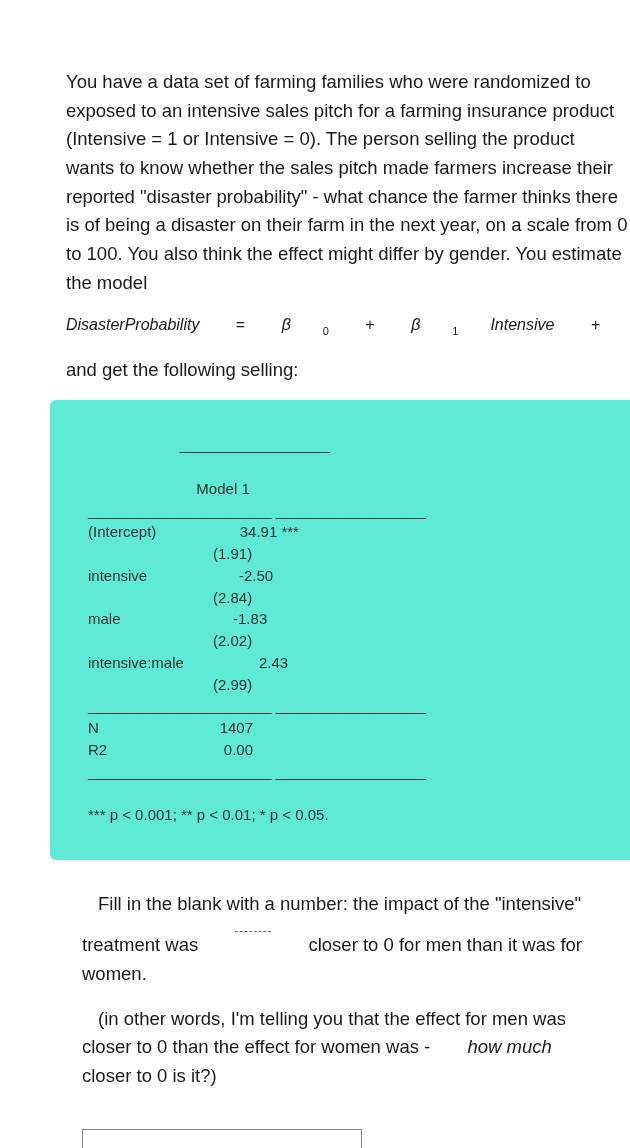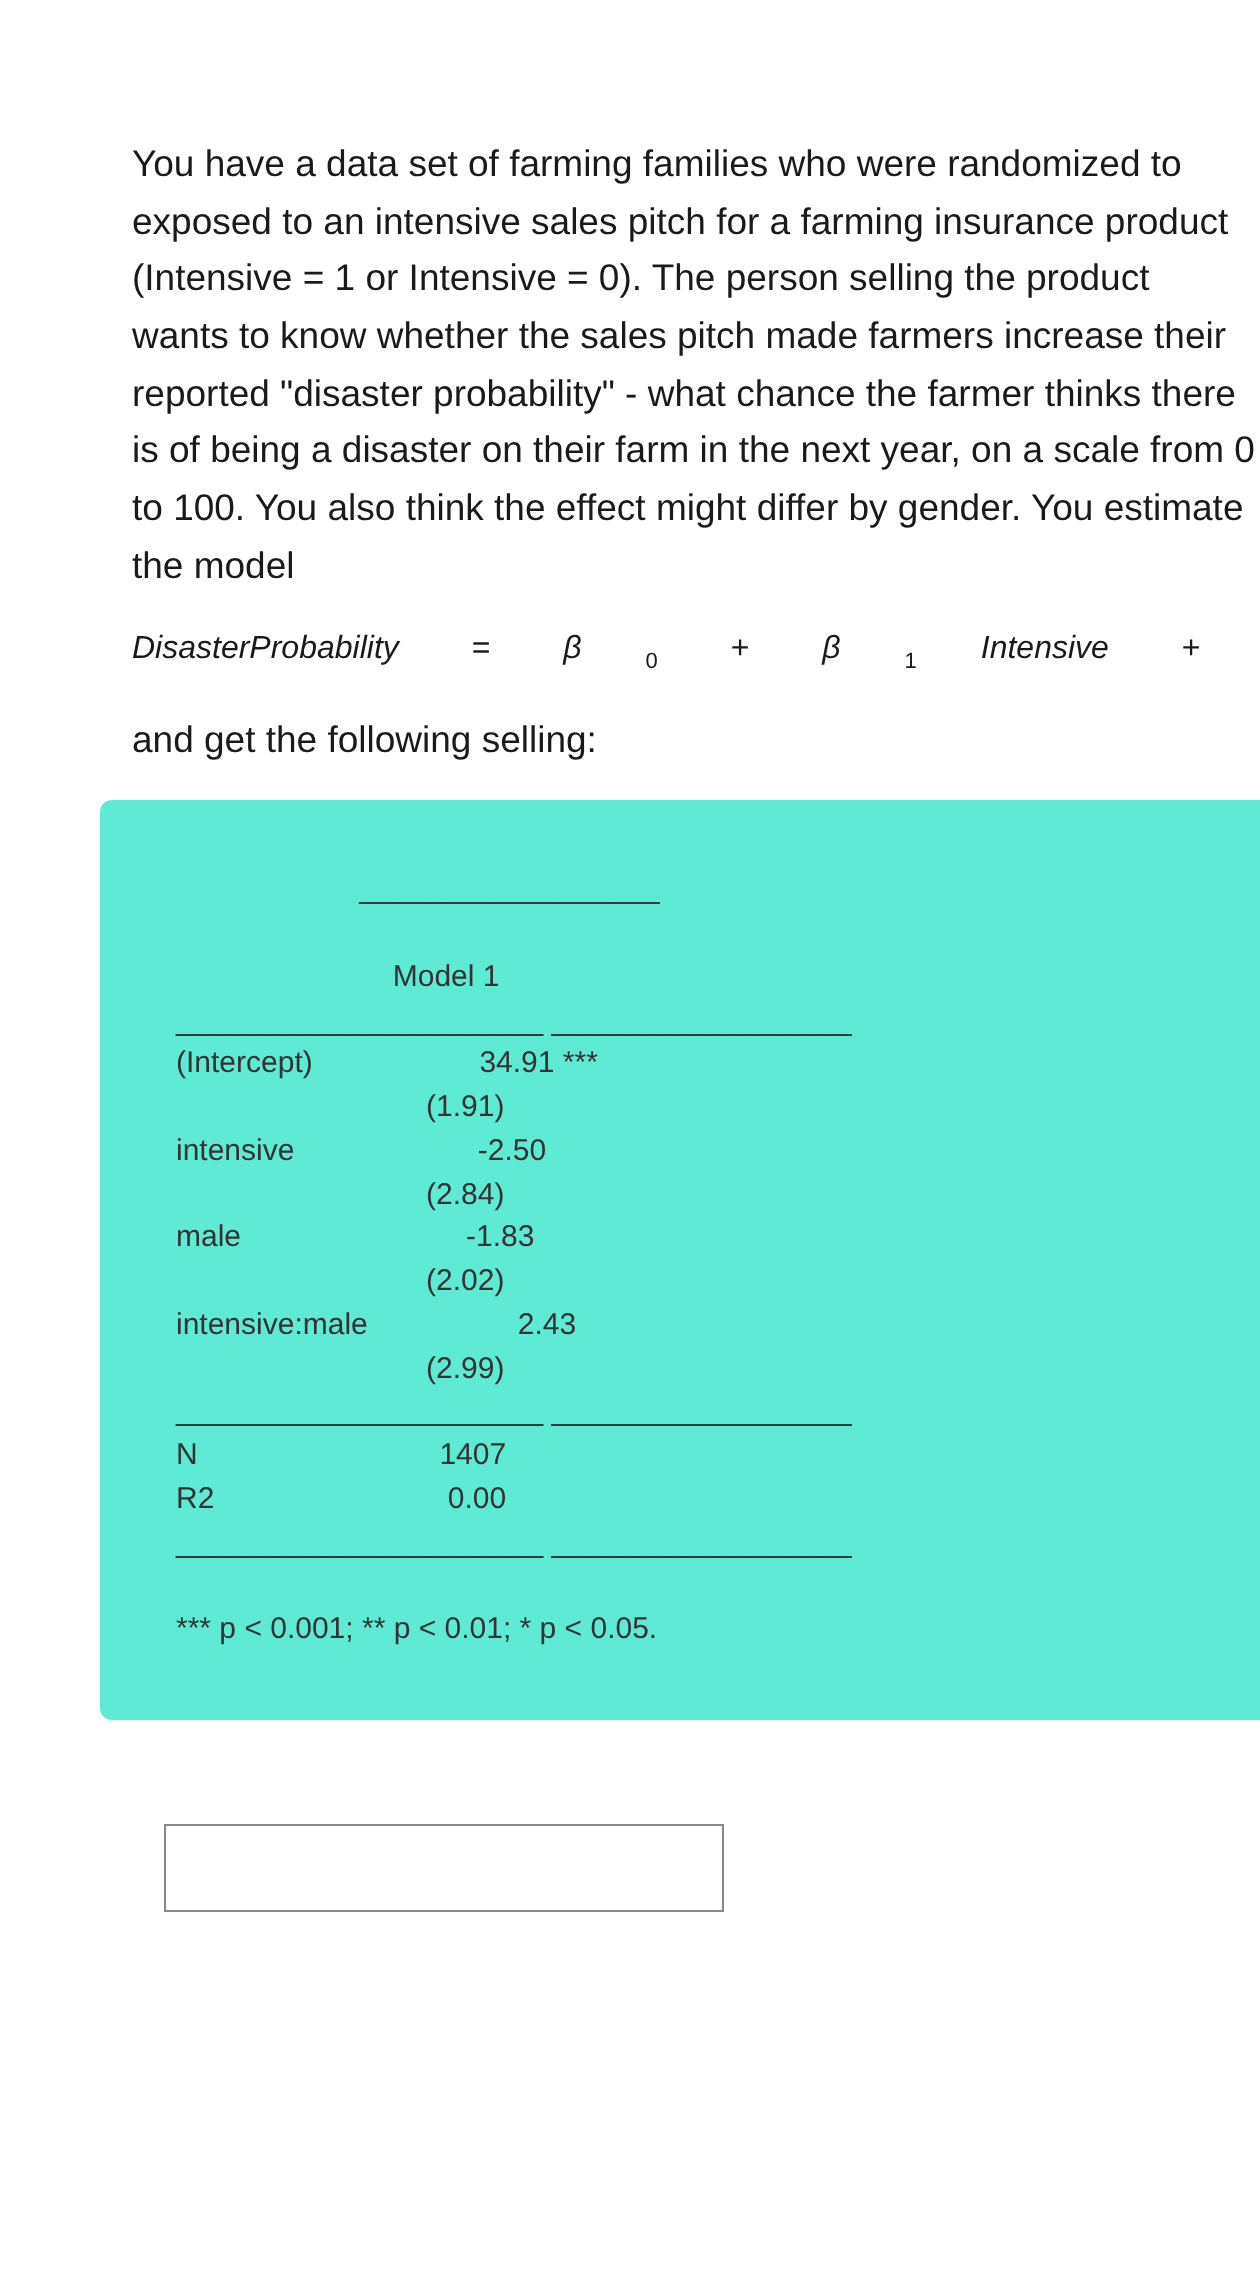--- a/index.html
+++ b/index.html
@@ -96,14 +96,20 @@
                               (2.99)
 ______________________ __________________
 N                             1407
 R2                            0.00
 ______________________ __________________
 
 *** p &lt; 0.001; ** p &lt; 0.01; * p &lt; 0.05.</pre>
 </div>
 
 <div class="question-section">
+  <div class="paragraph">
+    <span>Fill in the blank with a number: the impact of the "intensive" treatment was </span><span class="blank"></span><span> closer to 0 for men than it was for women.</span>
+  </div>
+  <div class="paragraph">
+    <span>(in other words, I'm telling you that the effect for men was closer to 0 than the effect for women was - </span><span class="italic">how much</span><span> closer to 0 is it?)</span>
+  </div>
   <input type="text" class="answer-input" placeholder="" style="">
 </div>
 
 </body></html>

